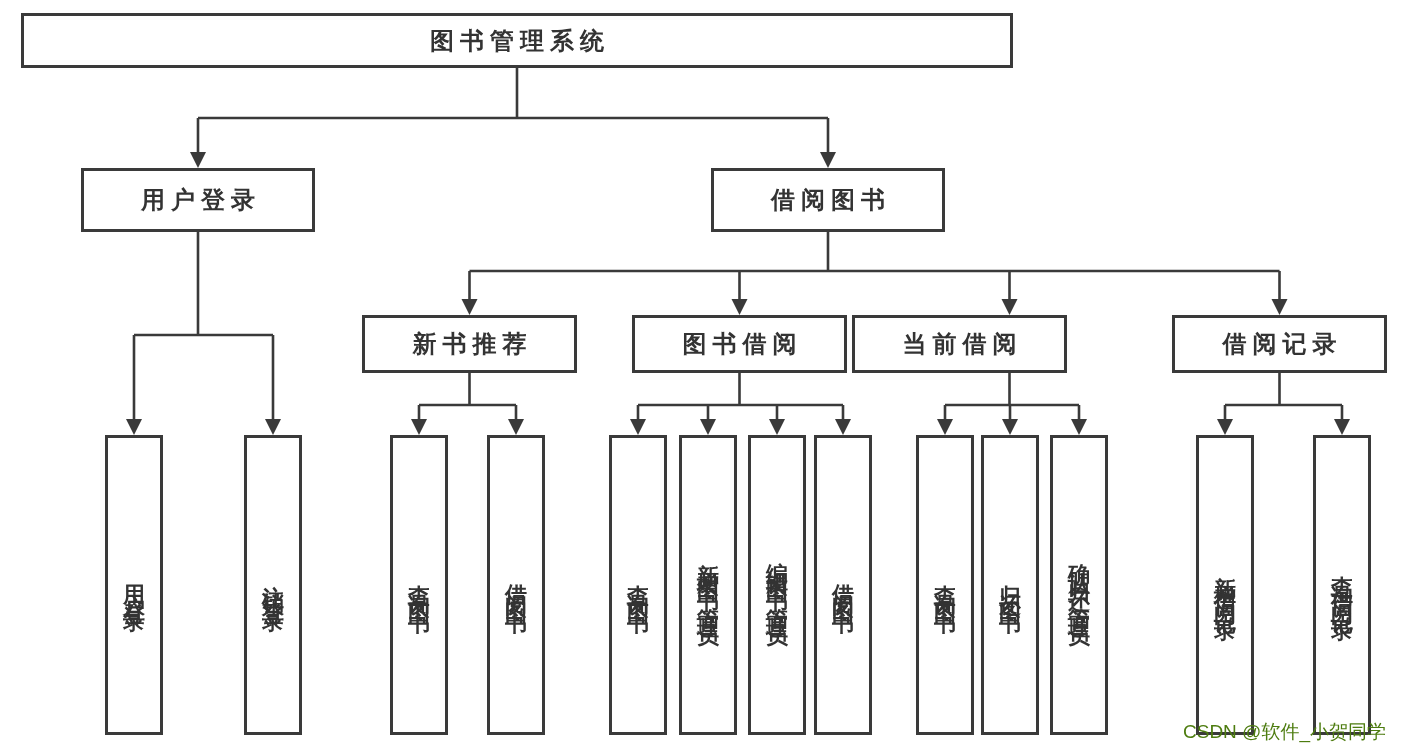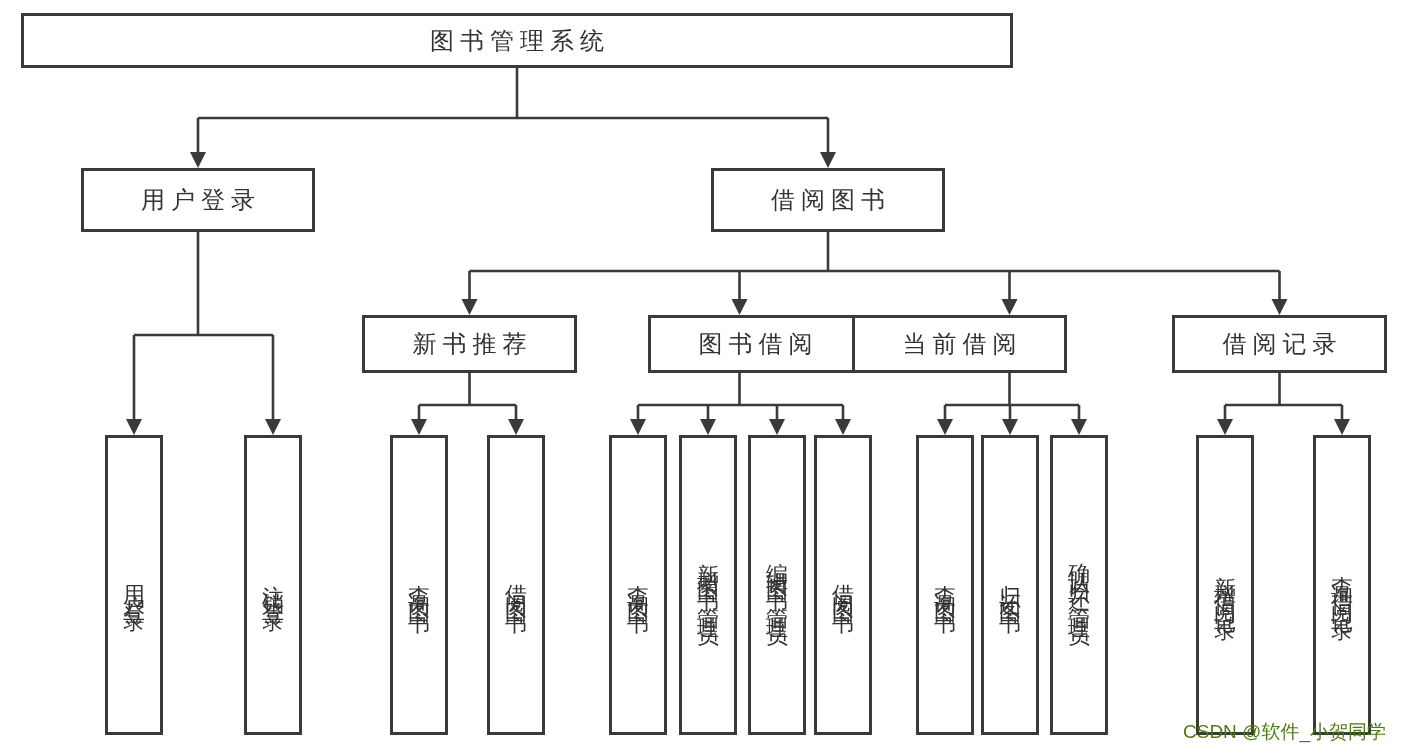--- a/index.html
+++ b/index.html
@@ -20,20 +20,21 @@
   .node {
     position: absolute;
     box-sizing: border-box;
     border: 3px solid #3a3a3a;
     background: #ffffff;
     color: #333333;
     display: flex;
     align-items: center;
     justify-content: center;
     z-index: 2;
+    font-weight: bold;
   }
   .hnode {
     font-size: 24px;
     letter-spacing: 6px;
     text-indent: 6px; 
     white-space: nowrap;
   }
   .vnode {
     writing-mode: vertical-rl;
     text-orientation: mixed;
@@ -89,21 +90,21 @@
       <polygon points="1334,419 1350,419 1342,435"></polygon>
     </g>
   </svg>
 
   <div class="node hnode" style="left:21px; top:13px; width:992px; height:55px;">图书管理系统</div>
 
   <div class="node hnode" style="left:81px; top:168px; width:234px; height:64px;">用户登录</div>
   <div class="node hnode" style="left:711px; top:168px; width:234px; height:64px;">借阅图书</div>
 
   <div class="node hnode" style="left:362px; top:315px; width:215px; height:58px;">新书推荐</div>
-  <div class="node hnode" style="left:632px; top:315px; width:215px; height:58px;margin-left:16px;">图书借阅</div>
+  <div class="node hnode" style="left:632px; top:315px; width:215px; height:58px;">图书借阅</div>
   <div class="node hnode" style="left:852px; top:315px; width:215px; height:58px;">当前借阅</div>
   <div class="node hnode" style="left:1172px; top:315px; width:215px; height:58px;">借阅记录</div>
 
   <div class="node vnode" style="left:105px; top:435px; width:58px; height:300px;">用户登录</div>
   <div class="node vnode" style="left:244px; top:435px; width:58px; height:300px;">注销登录</div>
 
   <div class="node vnode" style="left:390px; top:435px; width:58px; height:300px;">查询图书</div>
   <div class="node vnode" style="left:487px; top:435px; width:58px; height:300px;">借阅图书</div>
 
   <div class="node vnode" style="left:609px; top:435px; width:58px; height:300px;">查询图书</div>

